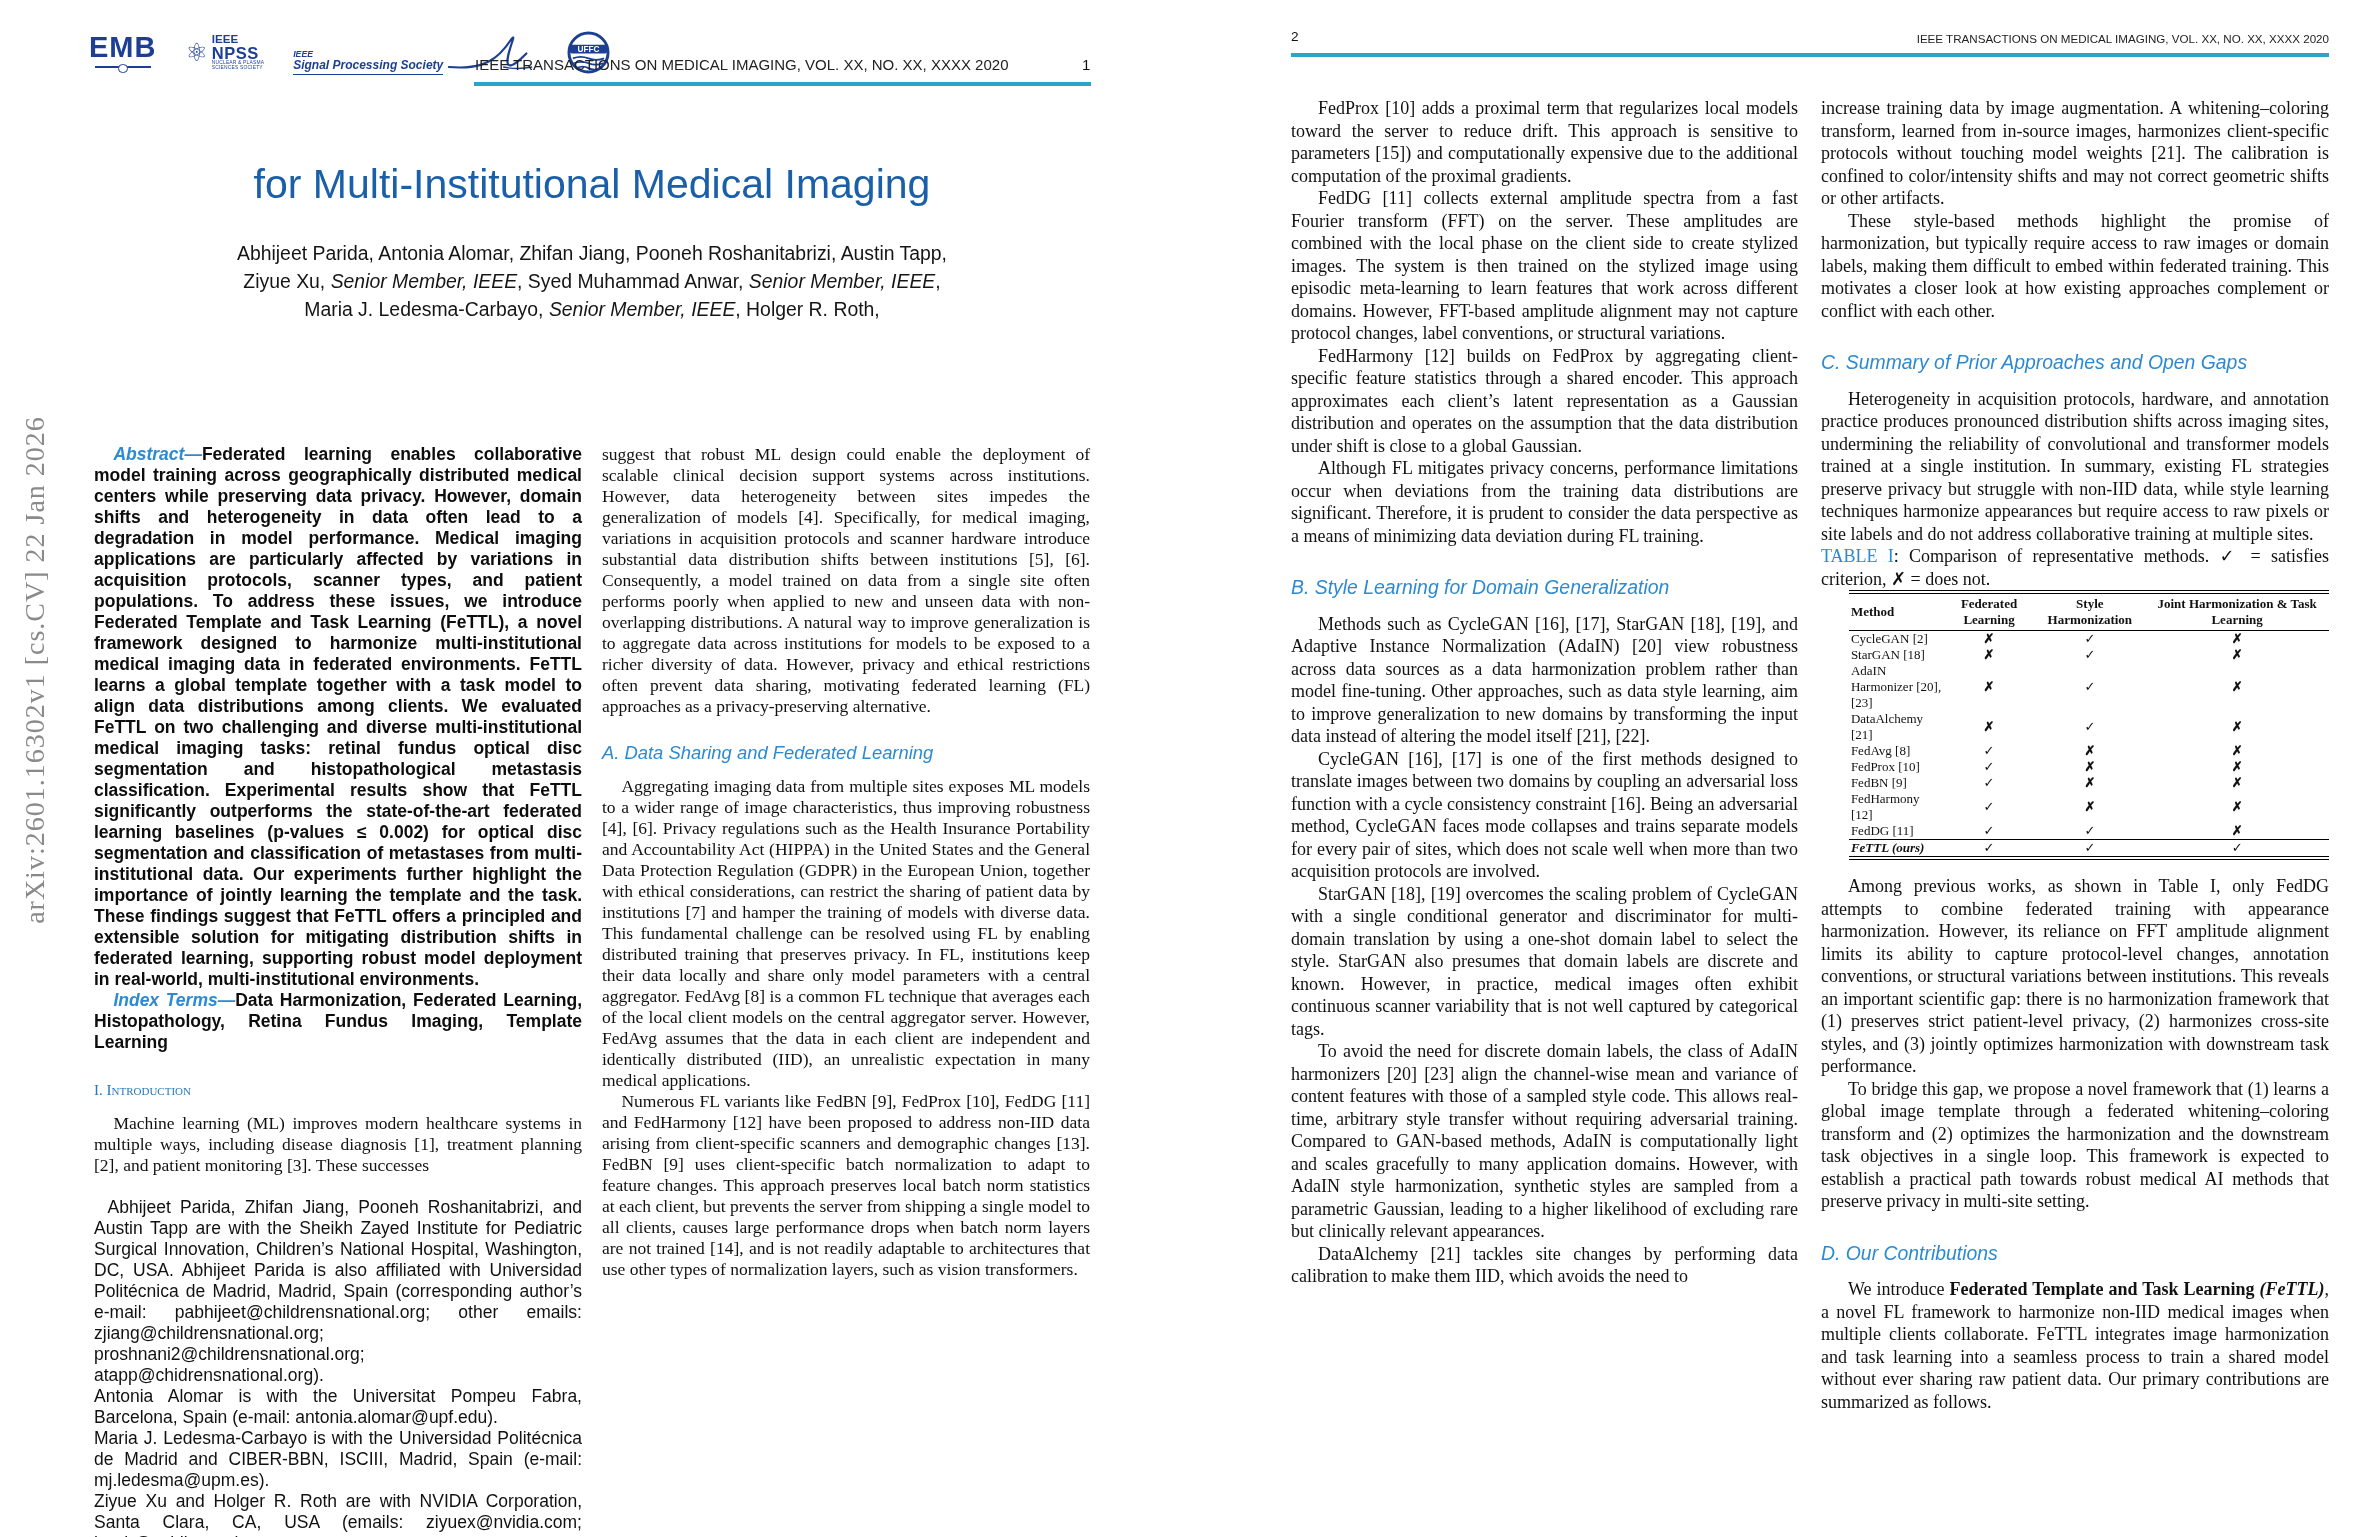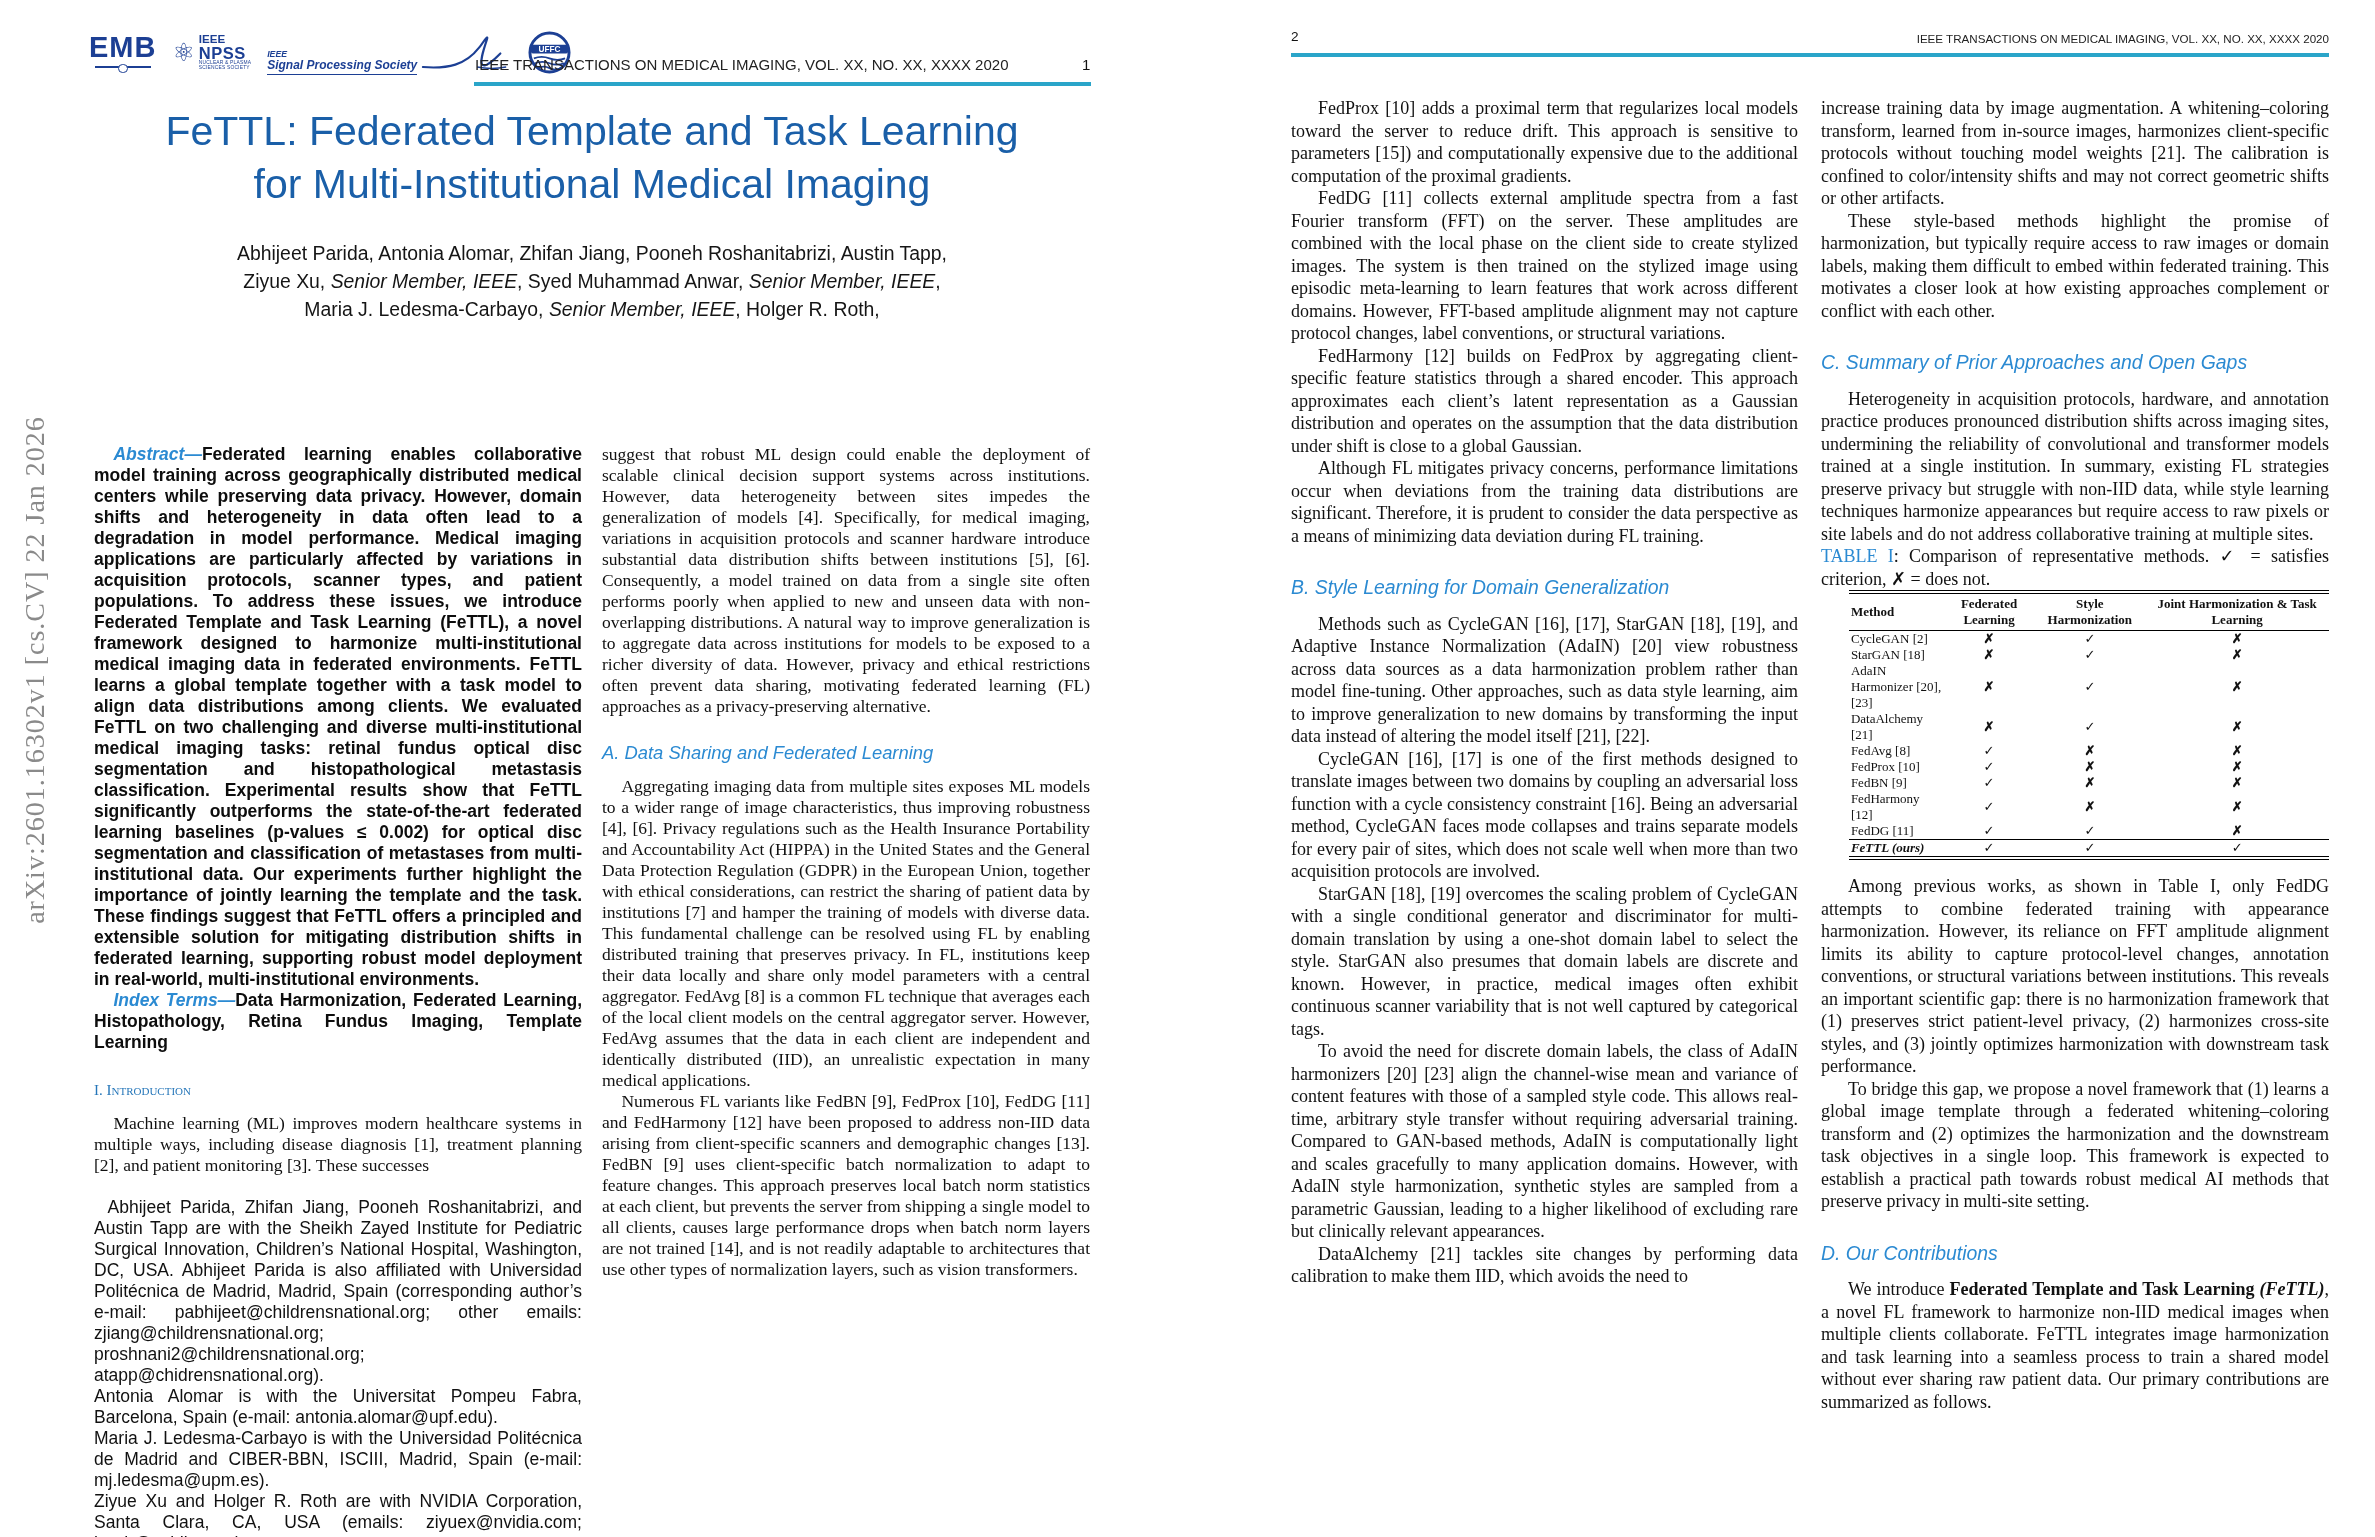--- a/index.html
+++ b/index.html
@@ -3,21 +3,21 @@
 <meta charset="utf-8">
 <style>
   html,body{margin:0;padding:0;background:#e8e8e8;}
   .sheet{position:relative;width:2375px;height:1537px;background:#ffffff;overflow:hidden;
          font-family:"Liberation Serif",serif;color:#111;}
   .page{position:absolute;top:0;height:1537px;background:#fff;}
   .page1{left:0;width:1188px;}
   .page2{left:1188px;width:1188px;}
 
   
-  .logos{position:absolute;left:89px;top:25px;height:54px;display:flex;align-items:center;gap:16px;color:#1c3f94;}
+  .logos{position:absolute;left:89px;top:25px;height:54px;display:flex;align-items:center;gap:29px;color:#1c3f94;}
   .emb{display:flex;flex-direction:column;align-items:center;line-height:1;}
   .emb .t{font-family:"Liberation Sans",sans-serif;font-weight:bold;font-size:29px;letter-spacing:1px;}
   .emb .bar{margin-top:1.9px;width:56px;height:7.8px;position:relative;}
   .emb .bar:before{content:"";position:absolute;left:0;right:0;top:2.9px;height:1.9px;background:#1c3f94;}
   .emb .bar:after{content:"";position:absolute;left:23px;top:0;width:7.8px;height:7.8px;border:1.9px solid #1c3f94;border-radius:50%;background:#fff;}
   .npss{display:flex;align-items:center;gap:3.9px;}
   .npss .atom{font-size:25px;line-height:1;}
   .npss .stack{display:flex;flex-direction:column;line-height:1;font-family:"Liberation Sans",sans-serif;}
   .npss .i{font-weight:bold;font-size:11.6px;}
   .npss .n{font-weight:bold;font-size:16.5px;letter-spacing:0.5px;}
@@ -129,21 +129,21 @@
           <rect x="3" y="14" width="38" height="9" rx="2" fill="#1c3f94"></rect>
           <text x="22" y="21.5" text-anchor="middle" font-family="Liberation Sans, sans-serif" font-size="8.5" font-weight="bold" fill="#fff">UFFC</text>
         </svg>
       </div>
     </div>
 
     <div class="j1">IEEE TRANSACTIONS ON MEDICAL IMAGING, VOL. XX, NO. XX, XXXX 2020</div>
     <div class="pn1">1</div>
     <div class="rule1"></div>
 
-    <h1 class="title"><span>FeTTL: Federated Template and Task Learning</span><br>
+    <h1 class="title"><br>
       <span>for Multi-Institutional Medical Imaging</span></h1>
 
     <div class="authors">
       <div>Abhijeet Parida, Antonia Alomar, Zhifan Jiang, Pooneh Roshanitabrizi, Austin Tapp,</div>
       <div><span>Ziyue Xu, </span><span class="it">Senior Member, IEEE</span><span>, Syed Muhammad Anwar, </span><span class="it">Senior Member, IEEE</span><span>,</span></div>
       <div><span>Maria J. Ledesma-Carbayo, </span><span class="it">Senior Member, IEEE</span><span>, Holger R. Roth,</span></div>
     </div>
 
     <div class="colL body">
       <p class="abs"><span class="lbl">Abstract—</span><span>Federated learning enables collaborative model training across geographically distributed medical centers while preserving data privacy. However, domain shifts and heterogeneity in data often lead to a degradation in model performance. Medical imaging applications are particularly affected by variations in acquisition protocols, scanner types, and patient populations. To address these issues, we introduce Federated Template and Task Learning (FeTTL), a novel framework designed to harmonize multi-institutional medical imaging data in federated environments. FeTTL learns a global template together with a task model to align data distributions among clients. We evaluated FeTTL on two challenging and diverse multi-institutional medical imaging tasks: retinal fundus optical disc segmentation and histopathological metastasis classification. Experimental results show that FeTTL significantly outperforms the state-of-the-art federated learning baselines (p-values ≤ 0.002) for optical disc segmentation and classification of metastases from multi-institutional data. Our experiments further highlight the importance of jointly learning the template and the task. These findings suggest that FeTTL offers a principled and extensible solution for mitigating distribution shifts in federated learning, supporting robust model deployment in real-world, multi-institutional environments.</span></p>

